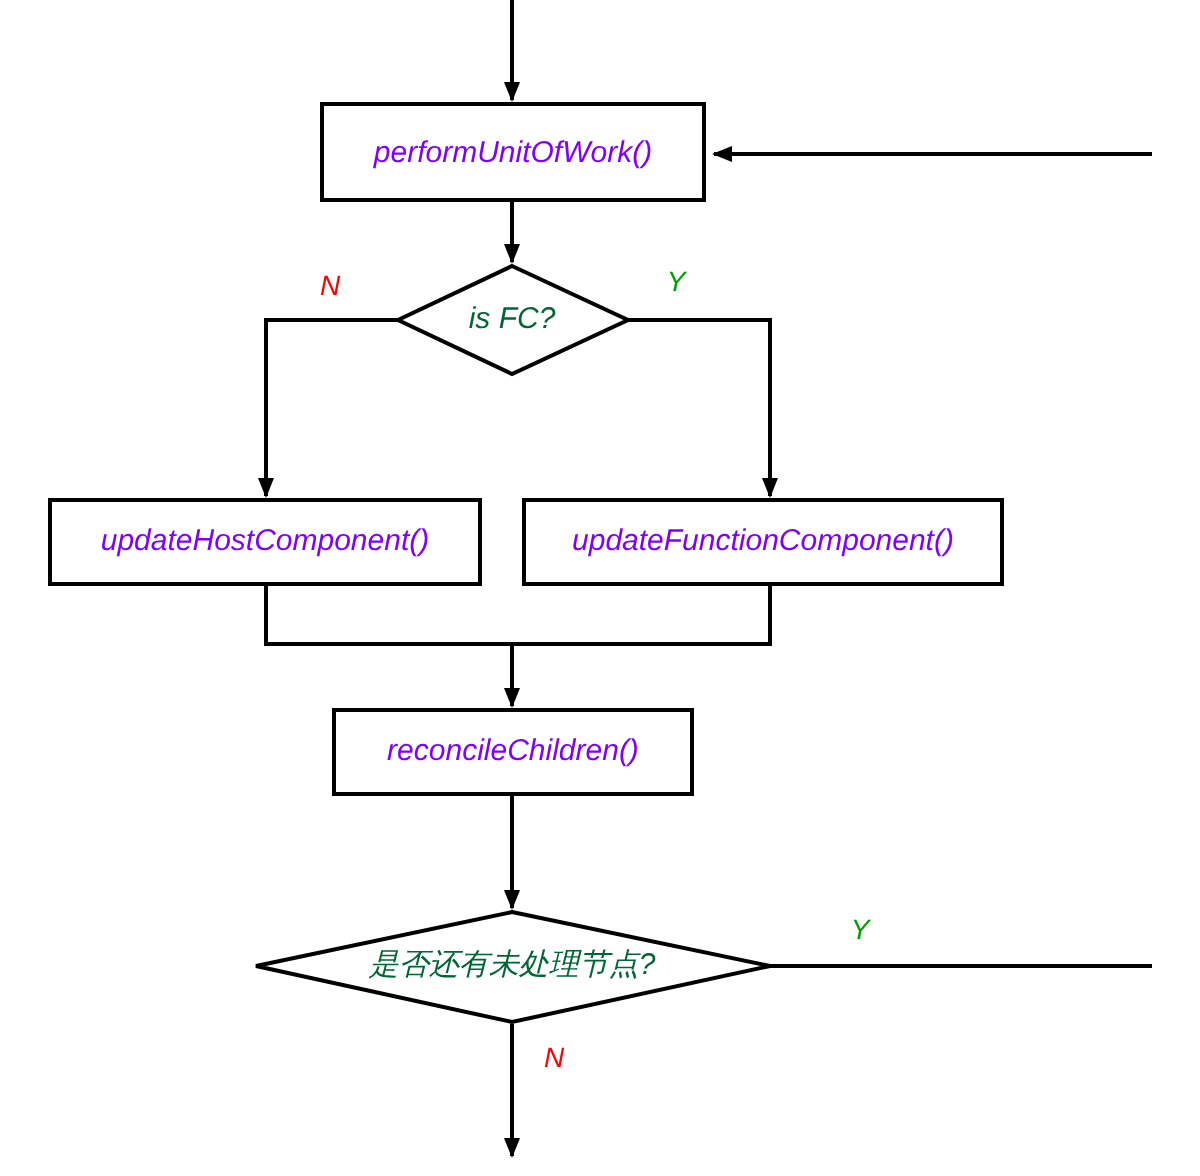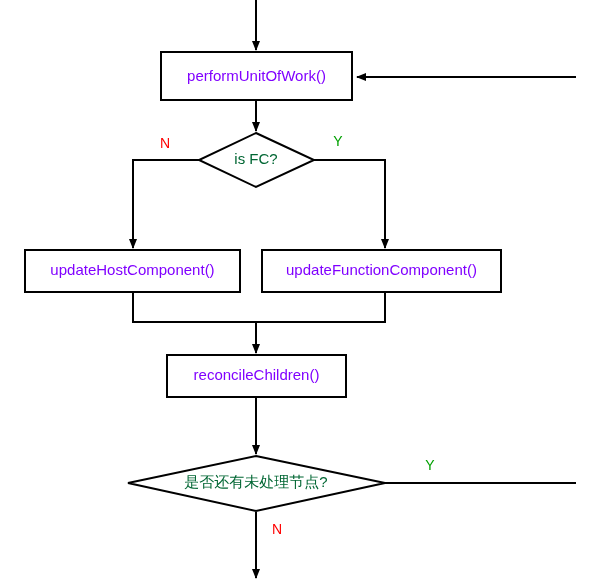--- a/index.html
+++ b/index.html
@@ -9,20 +9,21 @@
   }
   body {
     font-family: "Liberation Sans", sans-serif;
   }
   #flowchart-canvas {
     position: relative;
     width: 576px;
     height: 588px;
     background: #ffffff;
     overflow: hidden;
+    font-style: italic;
   }
   #flow-svg {
     position: absolute;
     left: 0;
     top: 0;
     width: 600px;
     height: 588px;
   }
   .node-label {
     font-family: "Liberation Sans", sans-serif;

